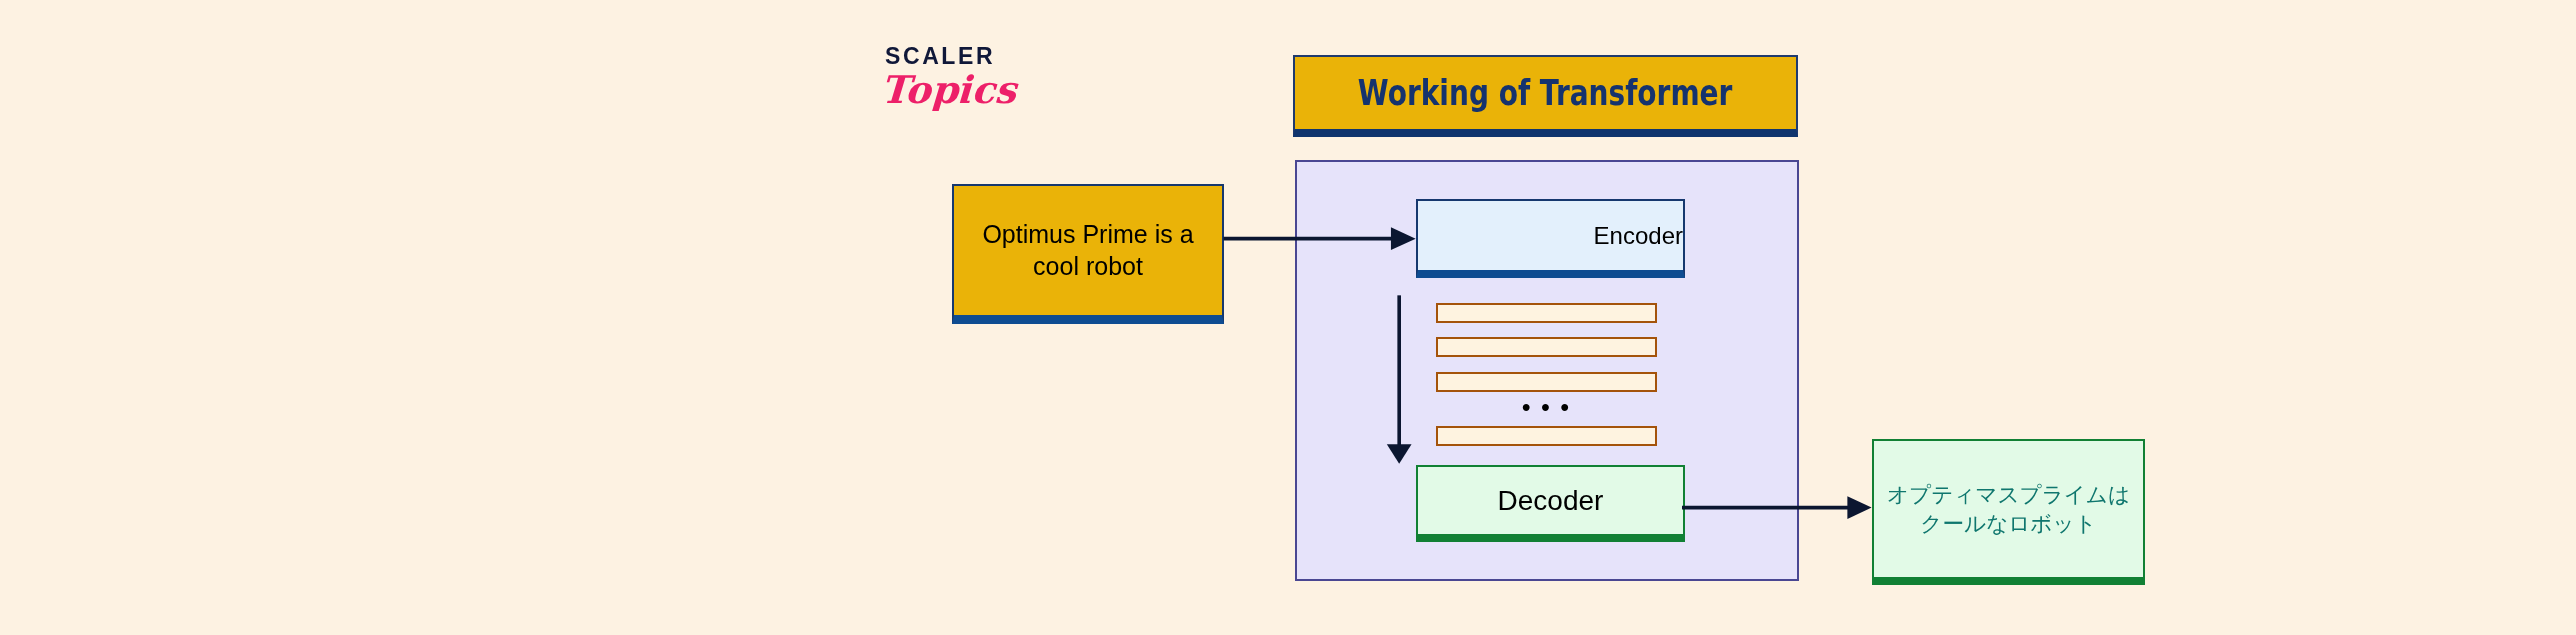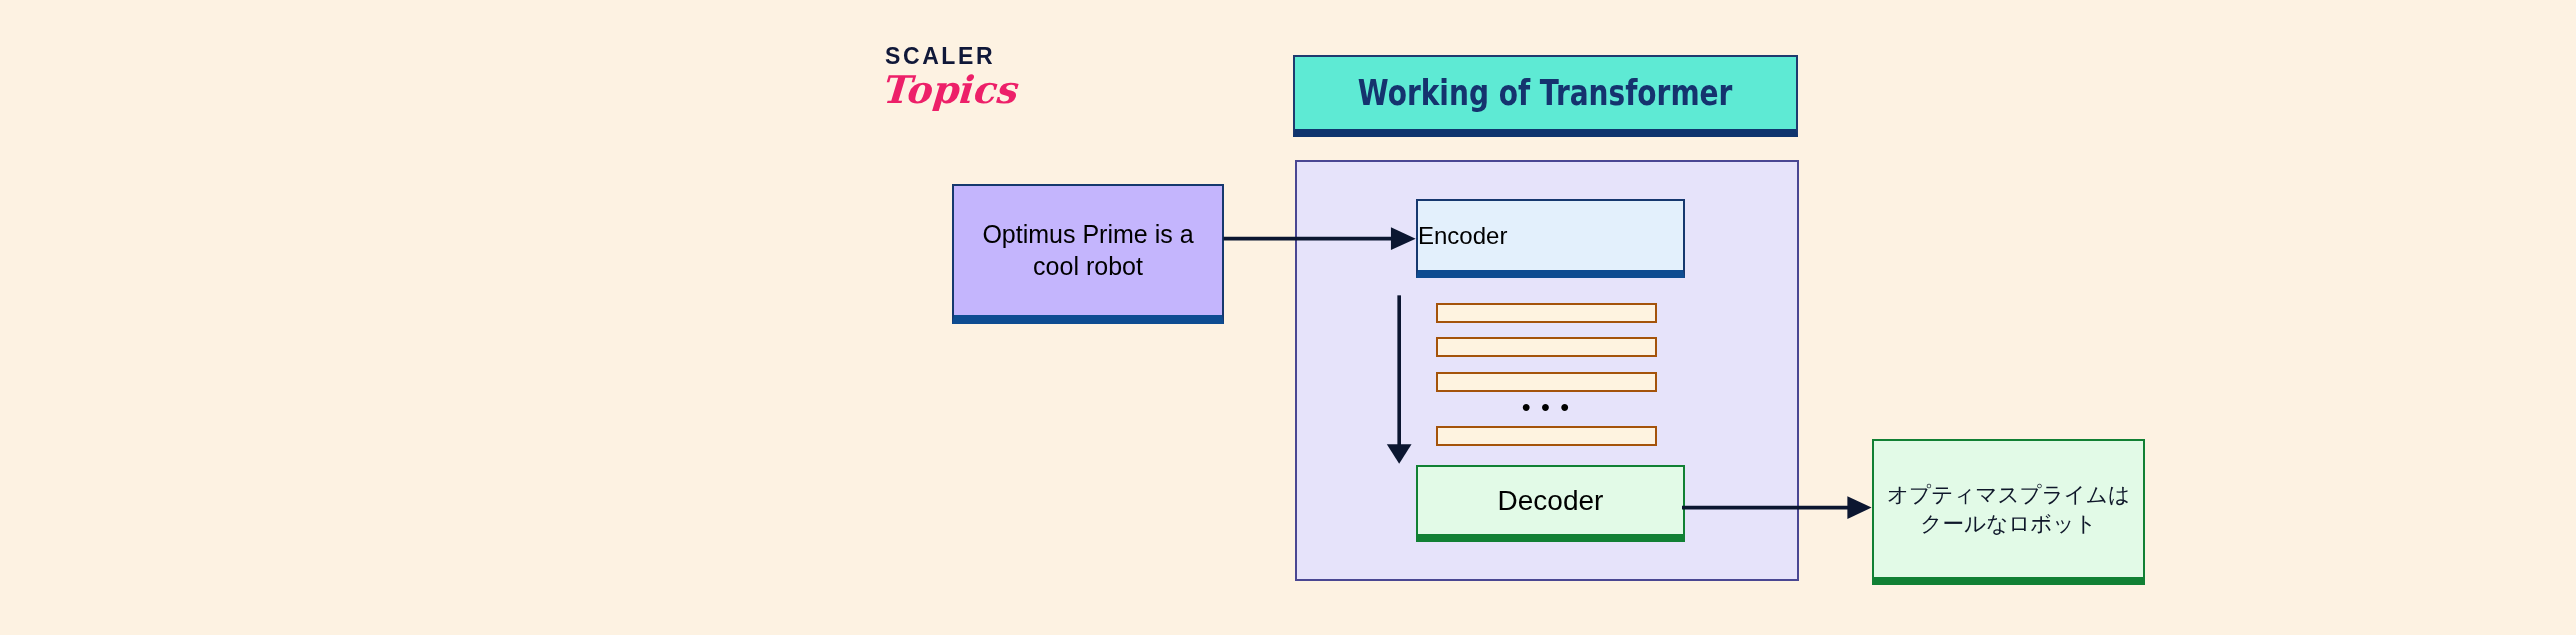--- a/index.html
+++ b/index.html
@@ -45,21 +45,21 @@
     transform-origin: left top;
   }
 
   
   #title-box {
     position: absolute;
     left: 1293px;
     top: 55px;
     width: 505px;
     height: 82px;
-    background: #5eead4;
+    background: #eab308;
     border: 2.6px solid #1F3A6E;
     border-bottom: 8.2px solid #10356E;
     box-sizing: border-box;
     display: flex;
     align-items: center;
     justify-content: center;
   }
   #title-text {
     font-family: "DejaVu Sans", sans-serif;
     font-weight: bold;
@@ -69,21 +69,21 @@
     white-space: nowrap;
   }
 
   
   #input-box {
     position: absolute;
     left: 952px;
     top: 184px;
     width: 272px;
     height: 140px;
-    background: #c4b5fd;
+    background: #eab308;
     border: 2.6px solid #16386E;
     border-bottom: 9.3px solid #0E4C91;
     box-sizing: border-box;
     display: flex;
     align-items: center;
     justify-content: center;
     text-align: center;
   }
   #input-text {
     font-size: 25px;
@@ -110,21 +110,21 @@
     left: 1416px;
     top: 199px;
     width: 269px;
     height: 79px;
     background: #E3F0FC;
     border: 2.6px solid #16386E;
     border-bottom: 8.2px solid #0E4C91;
     box-sizing: border-box;
     display: flex;
     align-items: center;
-    justify-content: flex-start;
+    justify-content: flex-end;
   }
   #encoder-label {
     font-size: 24px;
     color: #000000;
   }
 
   
   .stack-bar {
     position: absolute;
     left: 1436px;
@@ -185,21 +185,21 @@
     border-bottom: 8.2px solid #118034;
     box-sizing: border-box;
     display: flex;
     align-items: center;
     justify-content: center;
     text-align: center;
   }
   #output-text {
     font-family: "DejaVu Sans", sans-serif;
     font-size: 21.6px;
-    color: #0f172a;
+    color: #0f766e;
     line-height: 1.35;
     padding: 0 5.2px;
   }
 
   
   #arrows {
     position: absolute;
     left: 0;
     top: 0;
     width: 3092px;

